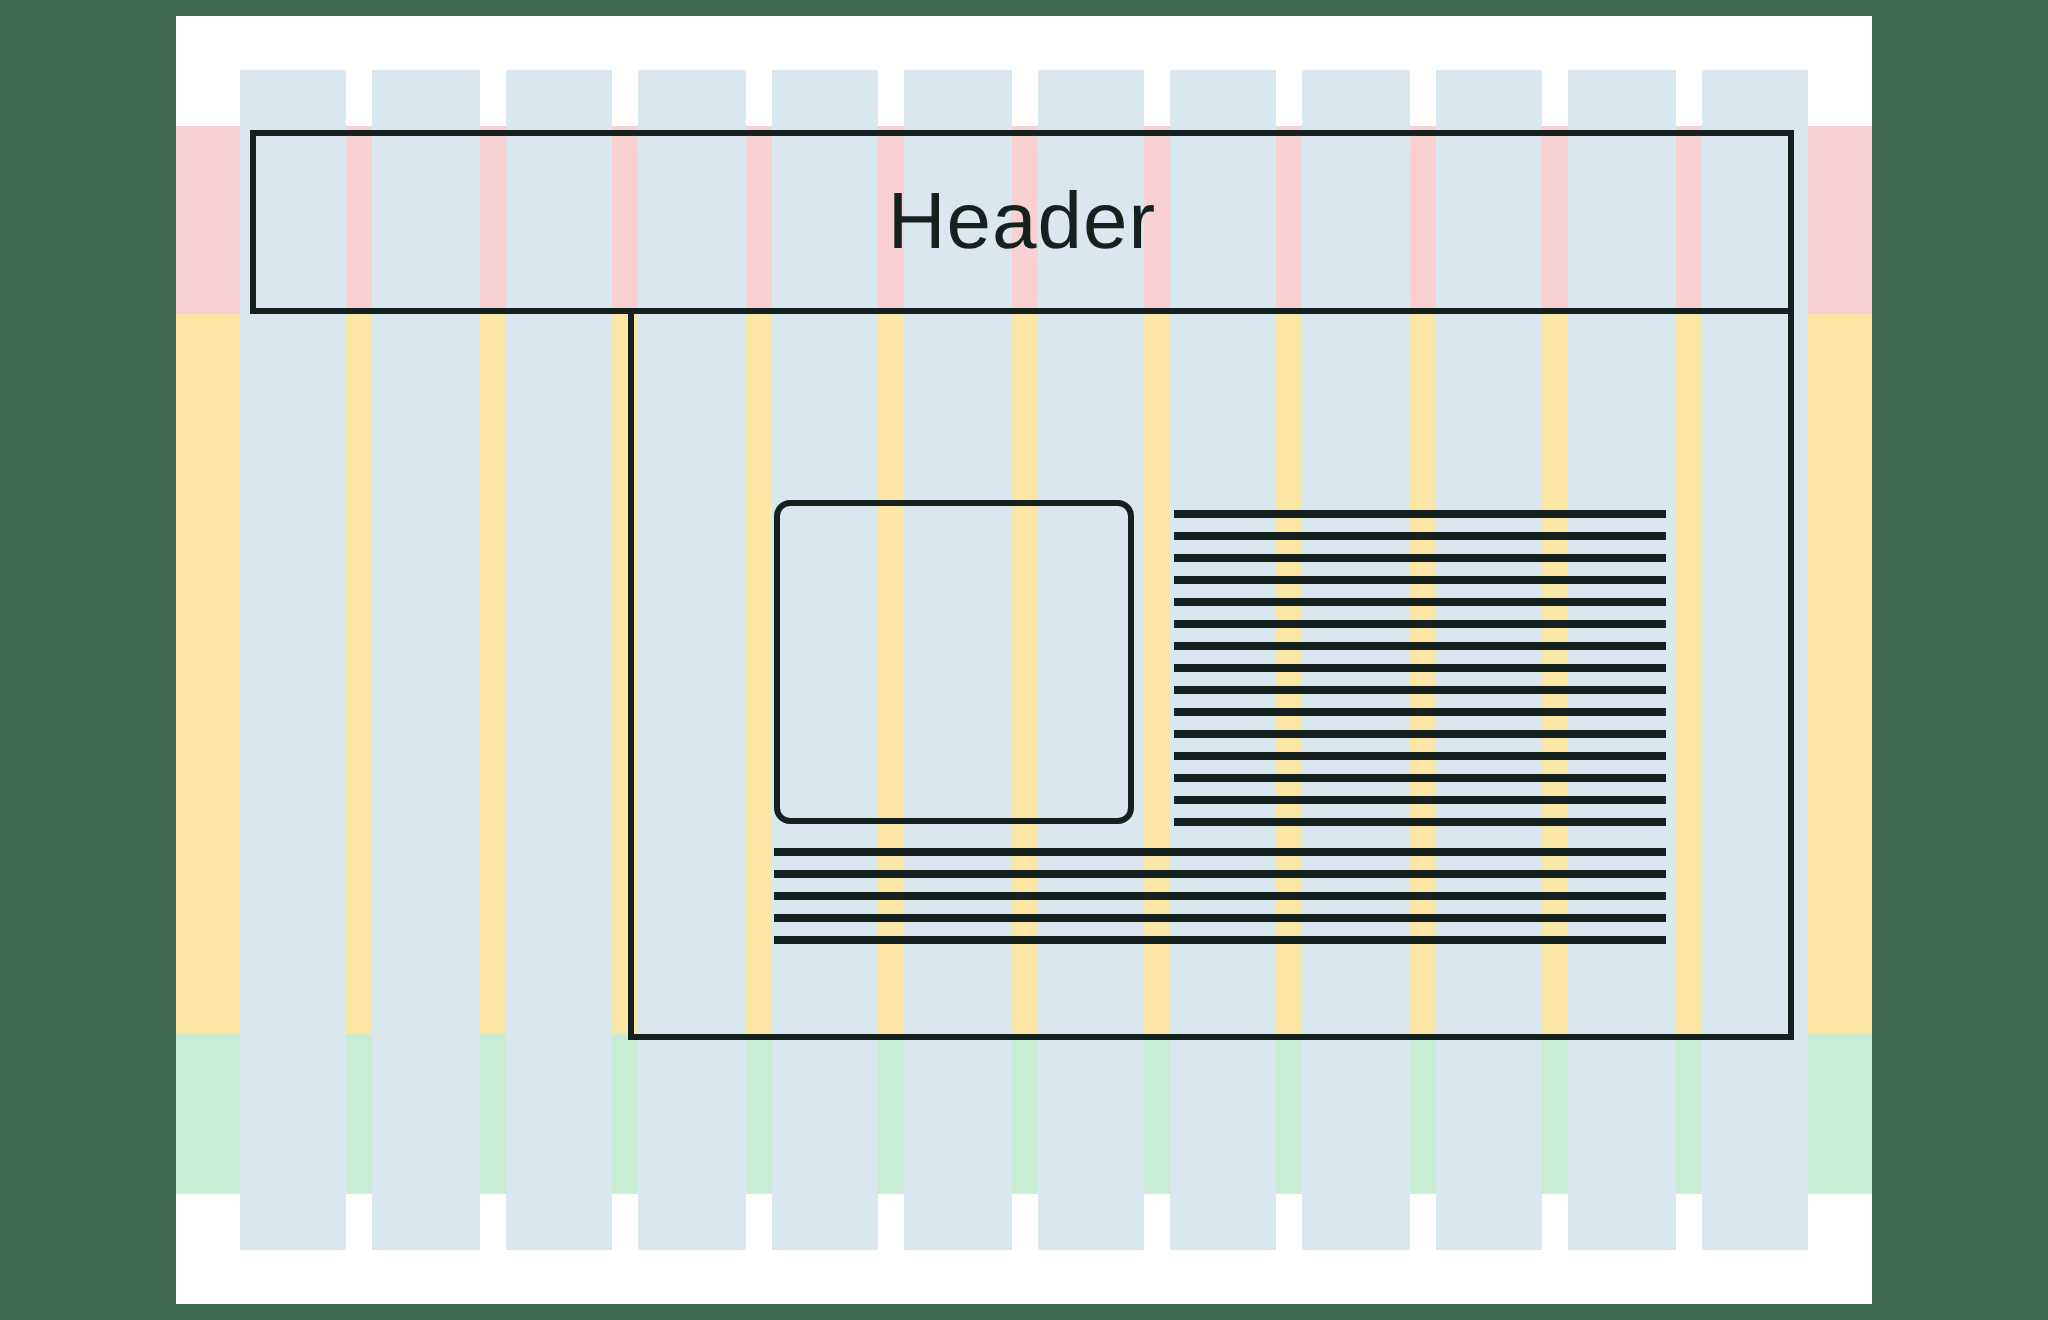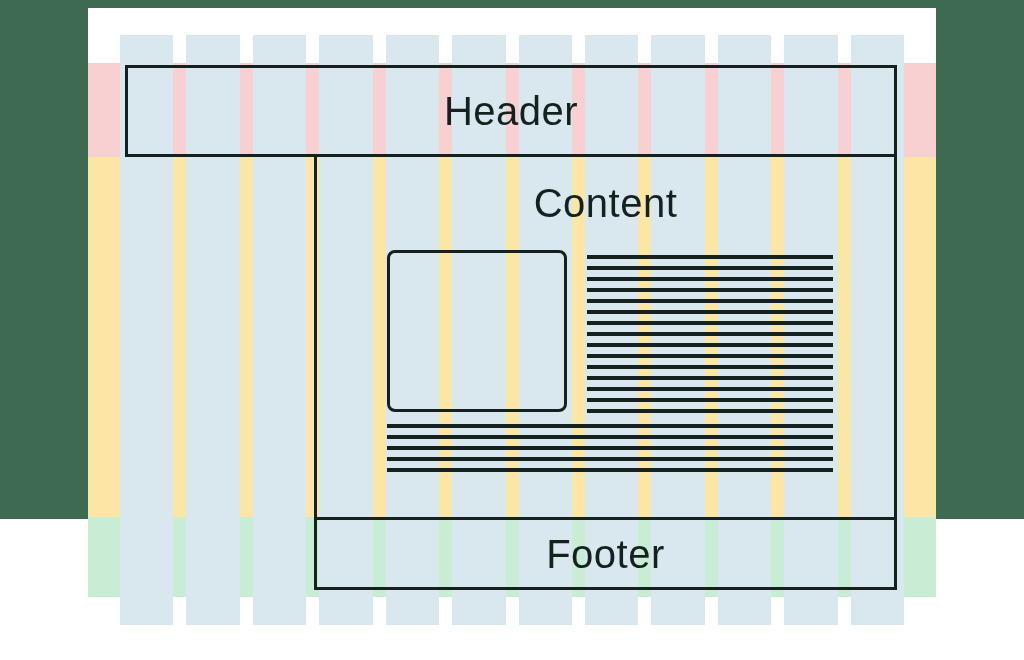--- a/index.html
+++ b/index.html
@@ -2,21 +2,21 @@
 <html style="--background: #3f6a52; --page: #ffffff; --column-overlay: #d9e7ef; --header-row: #f9d0d2; --content-row: #fbe6a5; --footer-row: #c9ecd4; --outline: #14211f;"><head>
 <meta charset="utf-8">
 <style>
   html, body { margin: 0; padding: 0; }
   body {
     font-family: "Liberation Sans", "DejaVu Sans", sans-serif;
     width: 1024px; height: 660px; overflow: hidden;
   }
   .canvas {
     position: relative;
-    width: 1024px; height: 519px;
+    width: 1024px; height: 660px;
     background: var(--background, #3f6a52);
   }
   .page {
     position: absolute;
     left: 88px; top: 8px;
     width: 848px; height: 644px;
     background: var(--page, #ffffff);
     isolation: isolate;
   }
   
@@ -98,21 +98,20 @@
         <div class="col"></div>
         <div class="col"></div>
       </div>
 
     <div class="box header-box">
       <span class="label">Header</span>
     </div>
 
 
     <div class="box content-box">
-      <span class="label content-label">Content</span>
       <div class="placeholder"></div>
       <div class="lines lines-right">
           <div class="tline"></div>
           <div class="tline"></div>
           <div class="tline"></div>
           <div class="tline"></div>
           <div class="tline"></div>
           <div class="tline"></div>
           <div class="tline"></div>
           <div class="tline"></div>
@@ -126,18 +125,15 @@
         </div>
       <div class="lines lines-bottom">
           <div class="tline"></div>
           <div class="tline"></div>
           <div class="tline"></div>
           <div class="tline"></div>
           <div class="tline"></div>
         </div>
     </div>
 
-    <div class="box footer-box">
-      <span class="label">Footer</span>
-    </div>
 
   </div>
 </div>
 
 </body></html>

